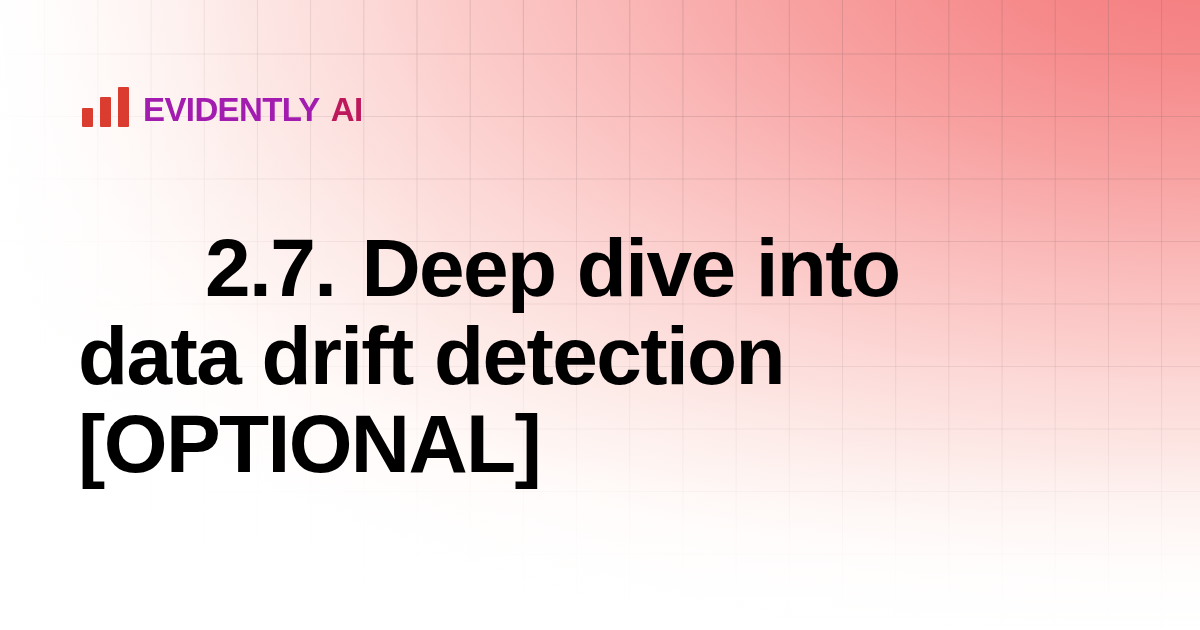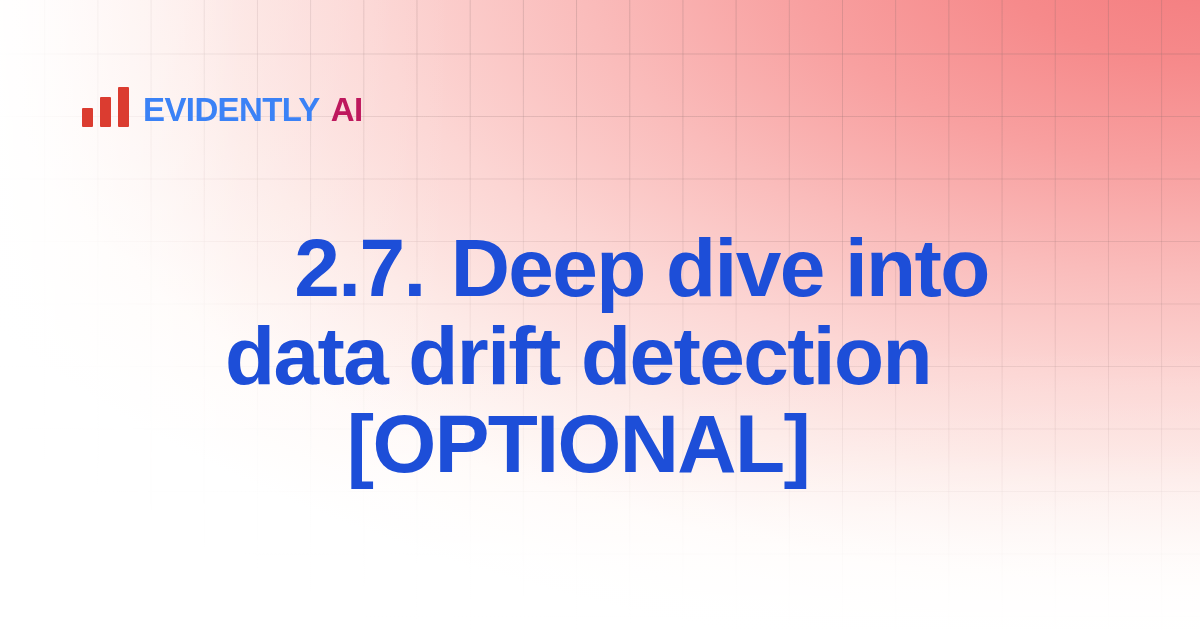--- a/index.html
+++ b/index.html
@@ -108,39 +108,38 @@
   .logo-word {
     font-family: "Liberation Sans", sans-serif;
     font-size: 33px;
     font-weight: bold;
     letter-spacing: -0.6px;
     line-height: 1;
     display: flex;
     align-items: baseline;
     margin-bottom: 2px;
   }
-  .logo-evidently { color: #3b82f6; }
+  .logo-evidently { color: #a21caf; }
   .logo-ai { color: #be185d; margin-left: 11px; }
 
   
   .headline {
     position: absolute;
     top: 136px;
     left: -4px;
     width: 1000px;
-    color: #1d4ed8;
+    color: #000000;
     font-family: "Liberation Sans", sans-serif;
     font-weight: bold;
     font-size: 82px;
     line-height: 88px;
     letter-spacing: -1.6px;
     transform: scaleX(1.0);
     transform-origin: left top;
     white-space: pre-wrap;
-    text-align: center;
   }
   .headline .num { }
   .headline .gap { display: inline-block; width: 26px; }
 
   
   .desc {
     position: absolute;
     top: 457px;
     left: 0;
     width: 810px;

